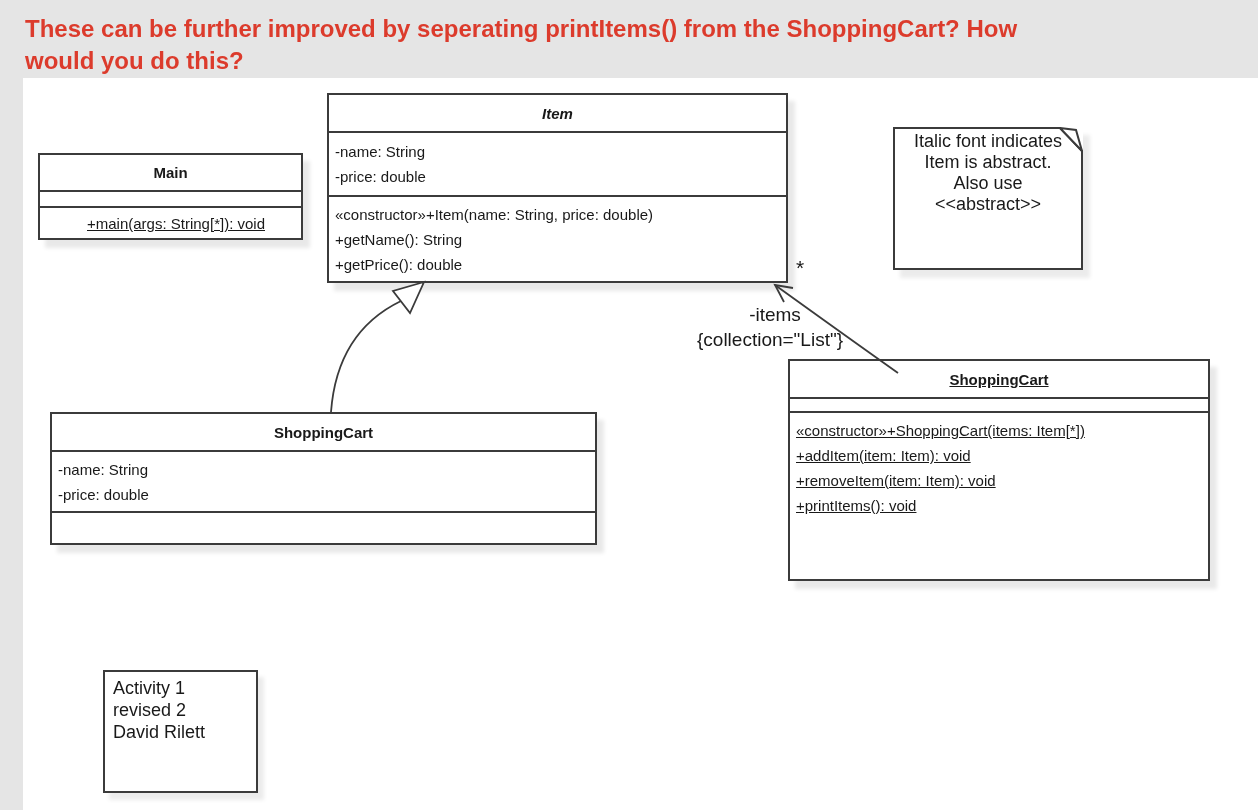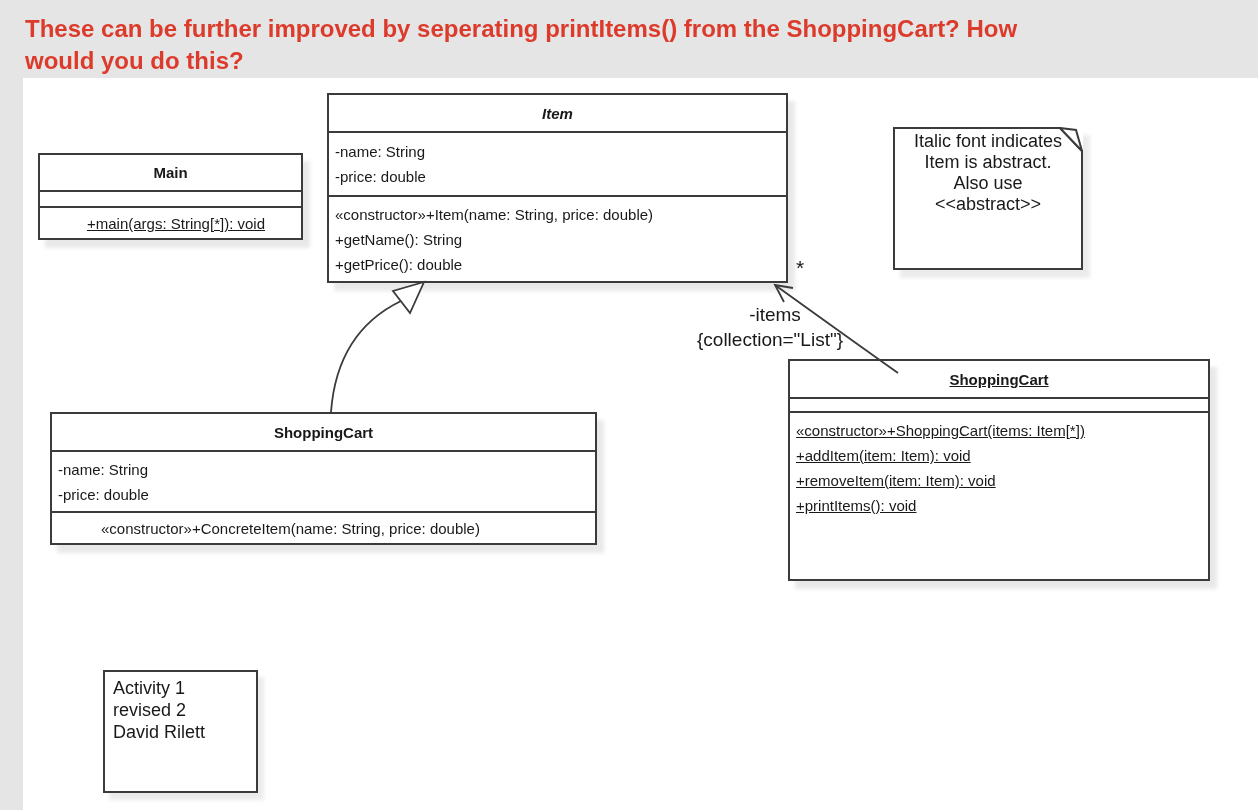--- a/index.html
+++ b/index.html
@@ -111,23 +111,20 @@
     <div class="member">+getPrice(): double</div>
   </div>
 </div>
 
 <div class="uml-class" style="left:50px;top:412px;width:547px;height:133px;">
   <div class="title" style="height:38px;">ShoppingCart</div>
   <div class="compartment pad5" style="height:61px;">
     <div class="member">-name: String</div>
     <div class="member">-price: double</div>
   </div>
-  <div class="compartment last pad3">
-    <div class="member">«constructor»+ConcreteItem(name: String, price: double)</div>
-  </div>
 </div>
 
 <div class="uml-class" style="left:788px;top:359px;width:422px;height:222px;text-decoration:underline;">
   <div class="title" style="height:38px;">ShoppingCart</div>
   <div class="compartment" style="height:14px;"></div>
   <div class="compartment last pad5">
     <div class="member">«constructor»+ShoppingCart(items: Item[*])</div>
     <div class="member">+addItem(item: Item): void</div>
     <div class="member">+removeItem(item: Item): void</div>
     <div class="member">+printItems(): void</div>

